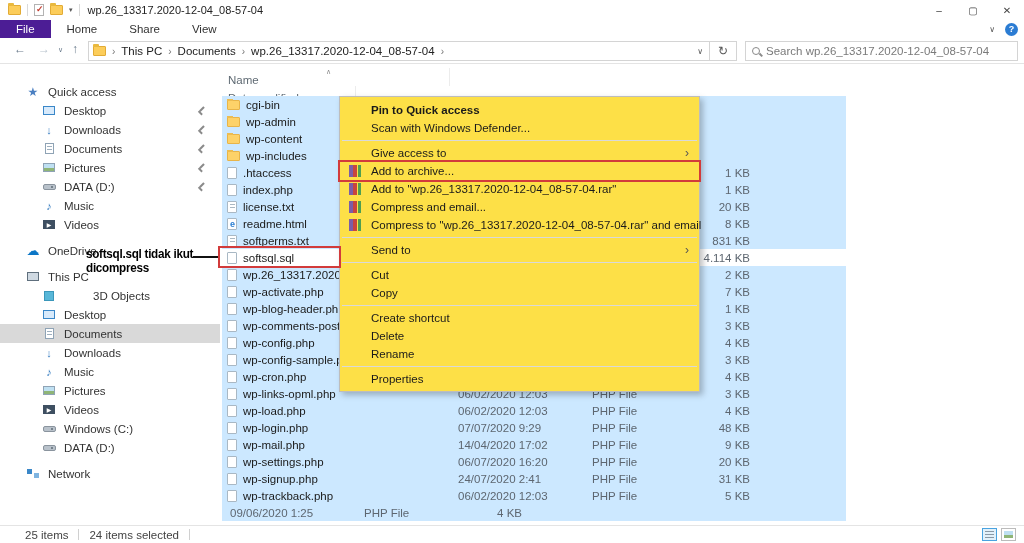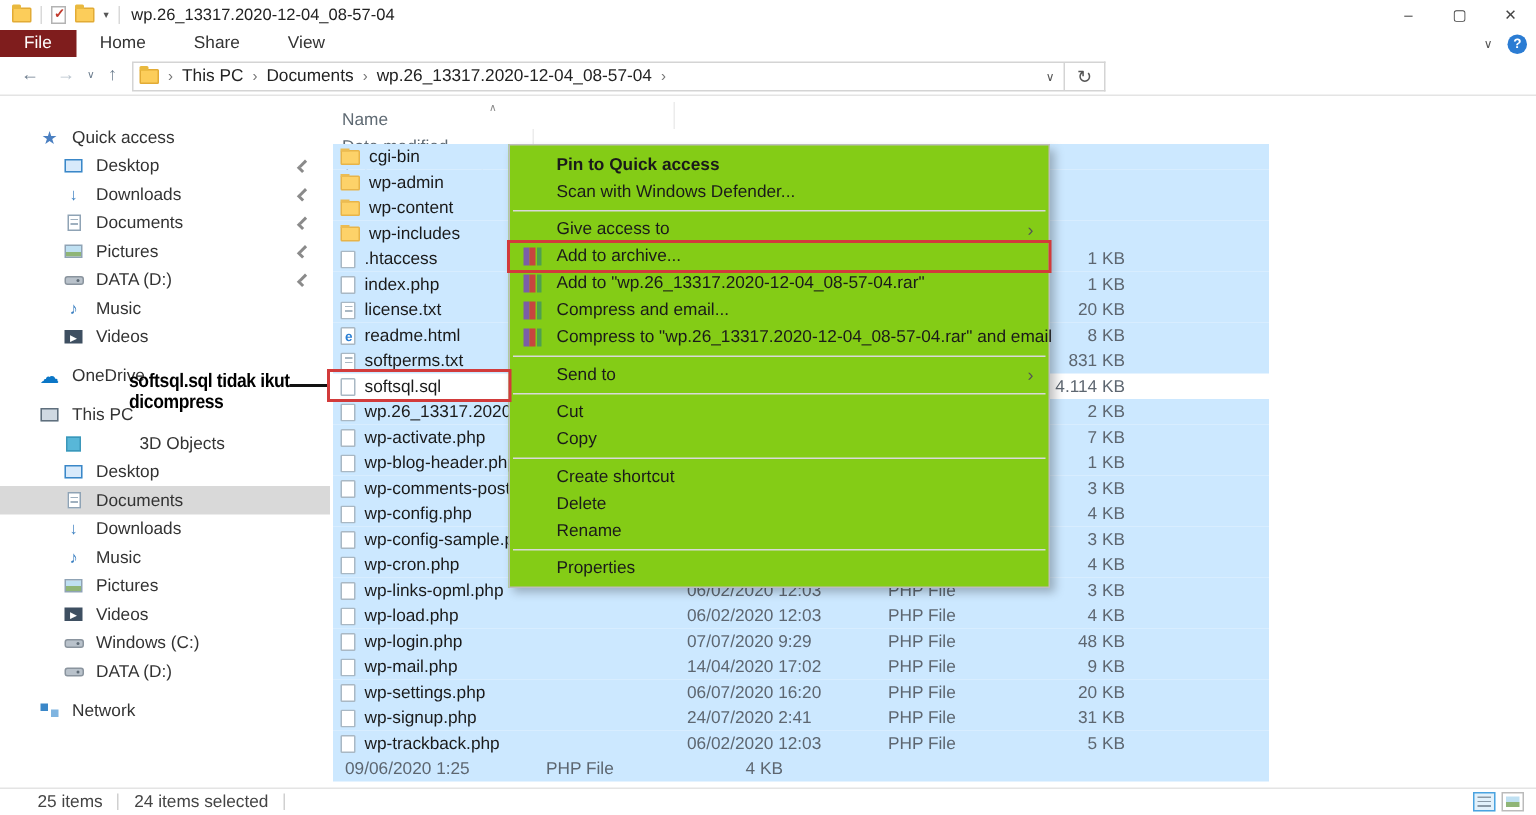--- a/index.html
+++ b/index.html
@@ -18,21 +18,21 @@
 
   
   .mini-folder { width:13px; height:10px; background:#fccd5a; border:1px solid #e2ab35; border-radius:1px; position:relative; }
   .mini-folder::before { content:""; position:absolute; left:-1px; top:-3px; width:6px; height:3px; background:#e9b93f; border-radius:1px 1px 0 0; }
   .check-doc { width:10px; height:12px; background:#fff; border:1px solid #b3b3b3; position:relative; }
   .check-doc::after { content:"✓"; position:absolute; left:1px; top:-1px; color:#c23b2e; font-size:9px; font-weight:bold; }
 
   
   #ribbon { position:absolute; left:0; top:20px; width:1024px; height:18px; background:#fff; display:flex; align-items:stretch; }
   .rtab { padding:0 16px; display:flex; align-items:center; font-size:11.5px; color:#333; }
-  .rtab.active { background:#7f1d1d; color:#fff; }
+  .rtab.active { background:#4c1d95; color:#fff; }
   #ribbon-right { position:absolute; right:6px; top:0; height:18px; display:flex; align-items:center; gap:10px; }
   .rib-chev { font-size:8px; color:#555; }
   .help-circle { width:13px; height:13px; border-radius:50%; background:#2b7cd3; color:#fff; font-size:9px; font-weight:bold; display:flex; align-items:center; justify-content:center; }
 
   
   #toolbar { position:absolute; left:0; top:38px; width:1024px; height:26px; background:#fff; border-bottom:1px solid #e4e4e4; }
   .navbtn { position:absolute; top:4px; font-size:12px; color:#6b7c8d; }
   #addressbar { position:absolute; left:88px; top:3px; width:622px; height:20px; border:1px solid #d4d4d4; background:#fff; display:flex; align-items:center; padding:0 4px; }
   .crumb { color:#222; padding:0 4px; white-space:nowrap; }
   .crumb-sep { color:#777; font-size:10px; padding:0 2px; }
@@ -92,21 +92,21 @@
   .cell-size { width:72px; color:#5d6670; text-align:right; padding-right:6px; }
   .fi { flex:0 0 auto; }
   .fi-folder { width:13px; height:10px; background:#fdd269; border:1px solid #e8b448; border-radius:1px; position:relative; }
   .fi-folder::before { content:""; position:absolute; left:-1px; top:-3px; width:6px; height:3px; background:#ecbc52; border-radius:1px 1px 0 0; }
   .fi-page { width:10px; height:12px; background:#fff; border:1px solid #a9b8c4; border-radius:1px; position:relative; }
   .fi-page.txt::after { content:""; position:absolute; left:1.5px; top:2.5px; width:5px; height:6px;
       background:repeating-linear-gradient(#aab8c3 0 1px, #fff 1px 3px); }
   .fi-page.html::after { content:"e"; position:absolute; left:2px; top:0px; color:#2a7fd4; font-size:9px; font-weight:bold; }
 
   
-  #menu { position:absolute; left:339px; top:32px; width:361px; background:#84cc16; border:1px solid #bdbdbd;
+  #menu { position:absolute; left:339px; top:32px; width:361px; background:#fde047; border:1px solid #bdbdbd;
           box-shadow:3px 3px 6px rgba(0,0,0,.25); padding:3px 0; }
   .mi { height:18px; display:flex; align-items:center; position:relative; padding-left:31px; color:#1a1a1a; white-space:nowrap; }
   .mi.bold { height:19px; font-weight:bold; }
   .mi .mi-arrow { position:absolute; right:10px; color:#555; font-size:12px; }
   .mi-sep { height:1px; background:#d9d9d9; margin:3px 2px; }
   .mi-ic { position:absolute; left:9px; top:3px; }
   .mi.highlight-red { outline:2px solid #d23b3b; outline-offset:0px; }
   .ic-defender { width:12px; height:13px; background:#2e7cd6; clip-path:polygon(50% 0, 100% 12%, 100% 58%, 50% 100%, 0 58%, 0 12%); position:relative; }
   .ic-defender::after { content:""; position:absolute; left:5px; top:2px; width:2px; height:8px; background:#fff;
       box-shadow:-3px 3px 0 -3px #fff; }
@@ -183,20 +183,24 @@
           <span class="crumb">This PC</span>
           <span class="crumb-sep">›</span>
           <span class="crumb">Documents</span>
           <span class="crumb-sep">›</span>
           <span class="crumb">wp.26_13317.2020-12-04_08-57-04</span>
           <span class="crumb-sep">›</span>
         </span>
       <span id="addr-caret">∨</span>
     </div>
     <div id="refreshbtn">↻</div>
+    <div id="searchbox">
+      <span class="magnifier"></span>
+      <span id="search-ph">Search wp.26_13317.2020-12-04_08-57-04</span>
+    </div>
   </div>
 
   <div id="content">
     <nav id="sidebar">
         <div class="sb-item" style="padding-left: 26px;">
           <span class="sb-ic">
             <span class="glyph-star">★</span>
           </span>
           <span class="sb-label">Quick access</span>
         </div>

